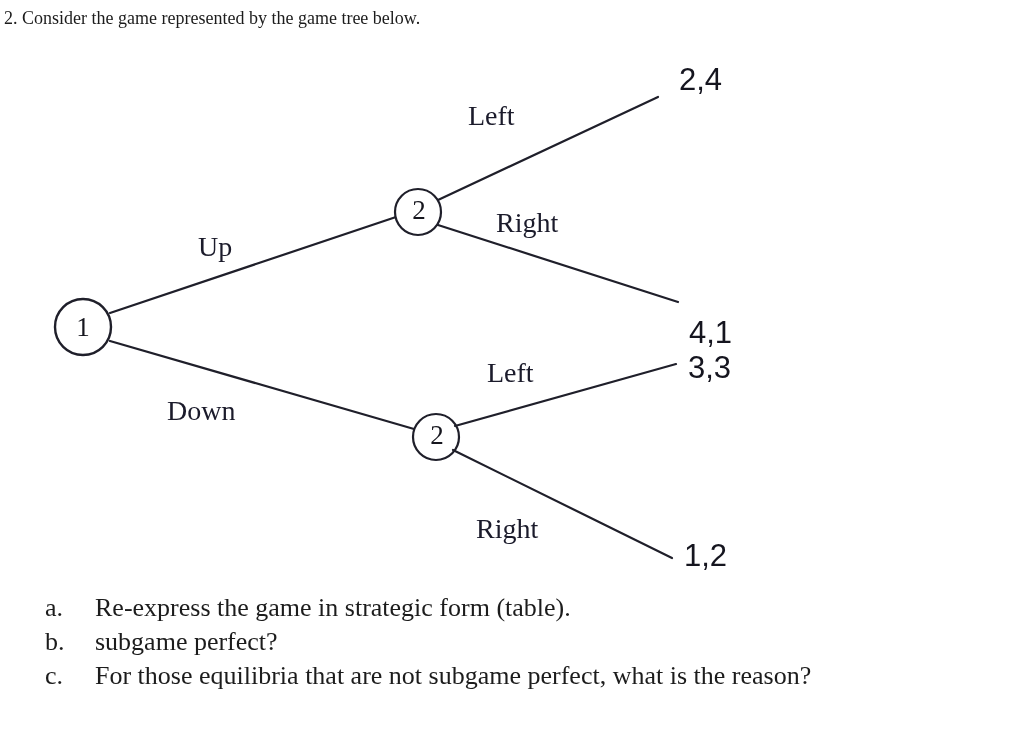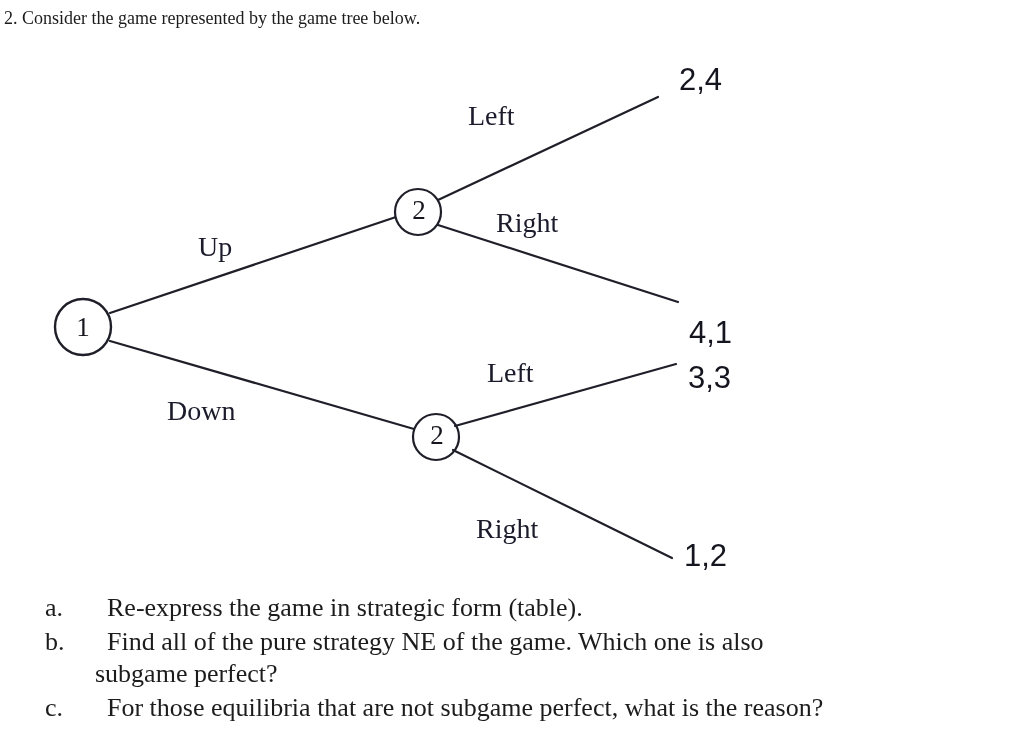--- a/index.html
+++ b/index.html
@@ -73,21 +73,21 @@
   
   #label-up        { left: 198px; top: 160px; margin-top: 26px; }
   #label-down      { left: 167px; top: 350px; text-align: center; }
   #label-left-top  { left: 468px; top:  55px; }
   #label-right-top { left: 496px; top: 162px; }
   #label-left-bot  { left: 487px; top: 312px; }
   #label-right-bot { left: 476px; top: 468px; }
 
   #payoff-1 { left: 679px; top:  18px; }
   #payoff-2 { left: 689px; top: 239px; margin-top: 32px; }
-  #payoff-3 { left: 688px; top: 316px; }
+  #payoff-3 { left: 688px; top: 306px; }
   #payoff-4 { left: 684px; top: 494px; }
 
   #node-1-label   { left: 70px;  top: 269px; width: 26px; }
   #node-2a-label  { left: 406px; top: 152px; width: 26px; }
   #node-2b-label  { left: 424px; top: 377px; width: 26px; }
 
   
   #subquestions {
     position: absolute;
     left: 0;
@@ -103,21 +103,20 @@
     padding-left: 95px;
     margin-bottom: 2px;
   }
   .subq-marker {
     position: absolute;
     left: 45px;
     top: 0;
   }
   .subq-text {
     display: block;
-    margin-left: 12px;
   }
 </style>
 </head>
 <body>
 
 <div id="question-stem">2. Consider the game represented by the game tree below.</div>
 
 <div id="game-tree">
 
   <svg id="tree-svg" width="1024" height="545" viewBox="0 0 1024 545">
@@ -160,21 +159,20 @@
 
 <div id="subquestions">
 
   <div class="subq">
     <span class="subq-marker">a.</span>
     <span class="subq-text">Re-express the game in strategic form (table).</span>
   </div>
 
   <div class="subq">
     <span class="subq-marker">b.</span>
-    <span class="subq-text">Find all of the pure strategy NE of the game. Which one is also</span>
     <span class="cont">subgame perfect?</span>
   </div>
 
   <div class="subq">
     <span class="subq-marker">c.</span>
     <span class="subq-text">For those equilibria that are not subgame perfect, what is the reason?</span>
   </div>
 </div>
 
 </body></html>

